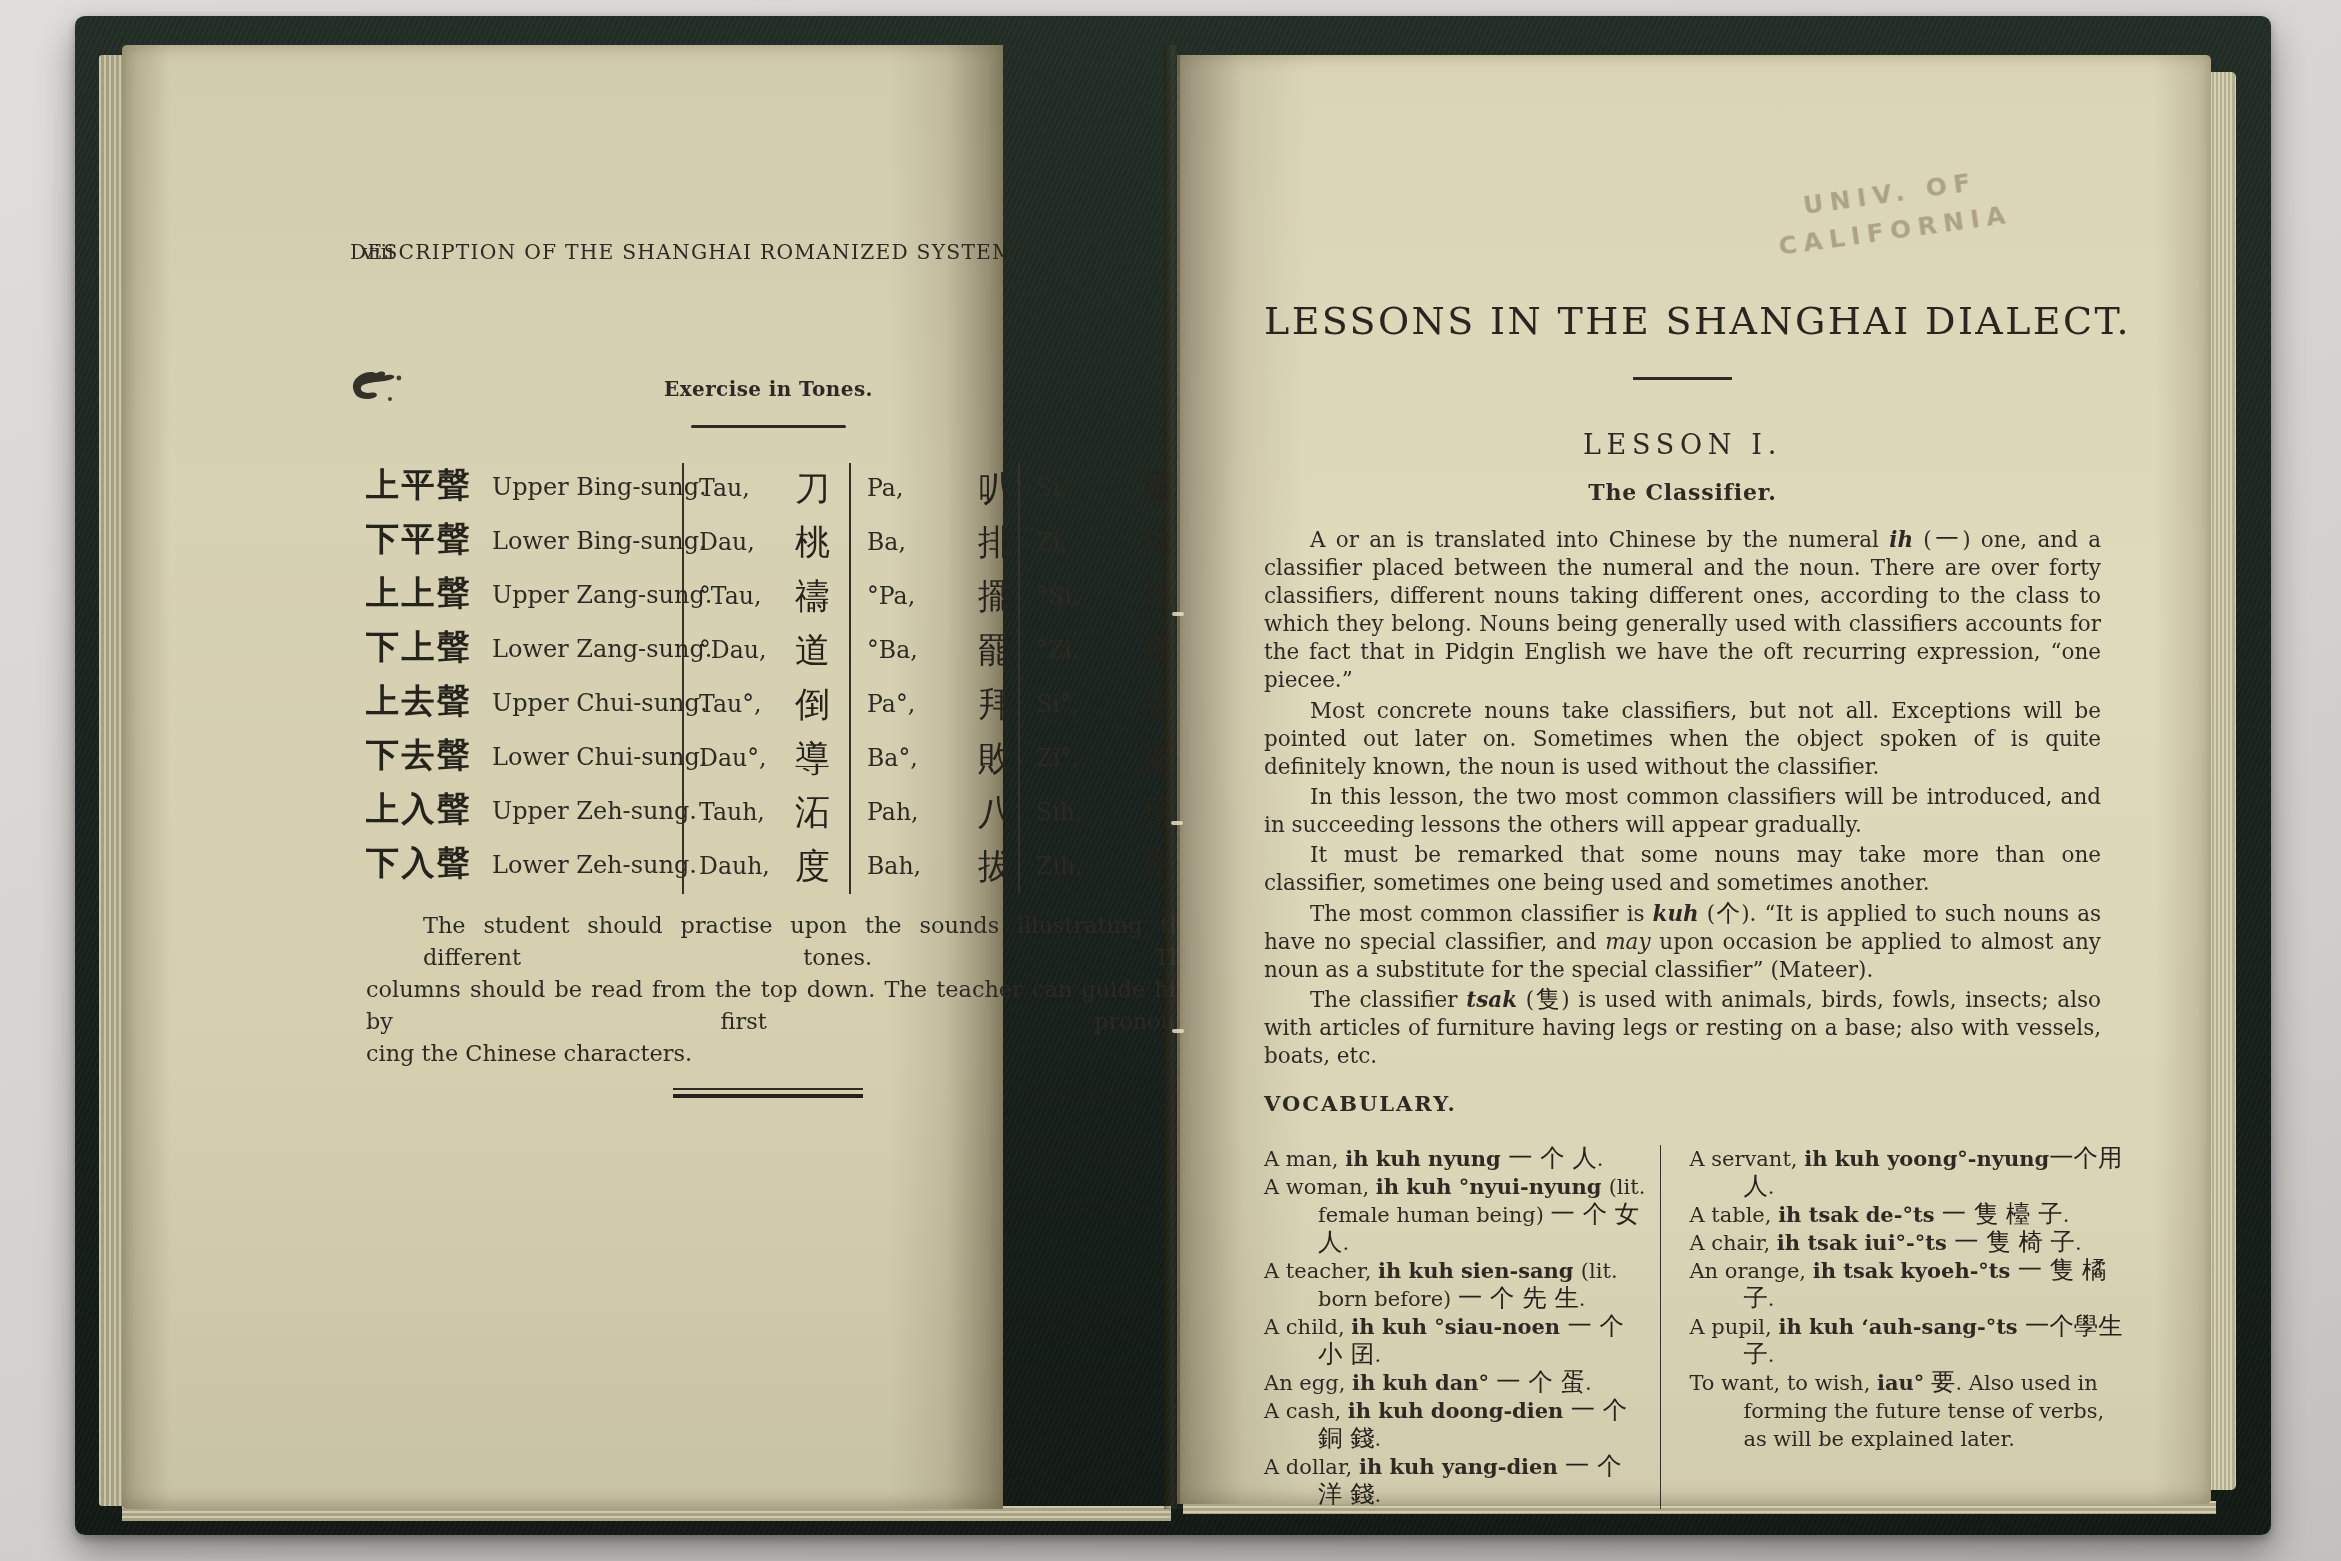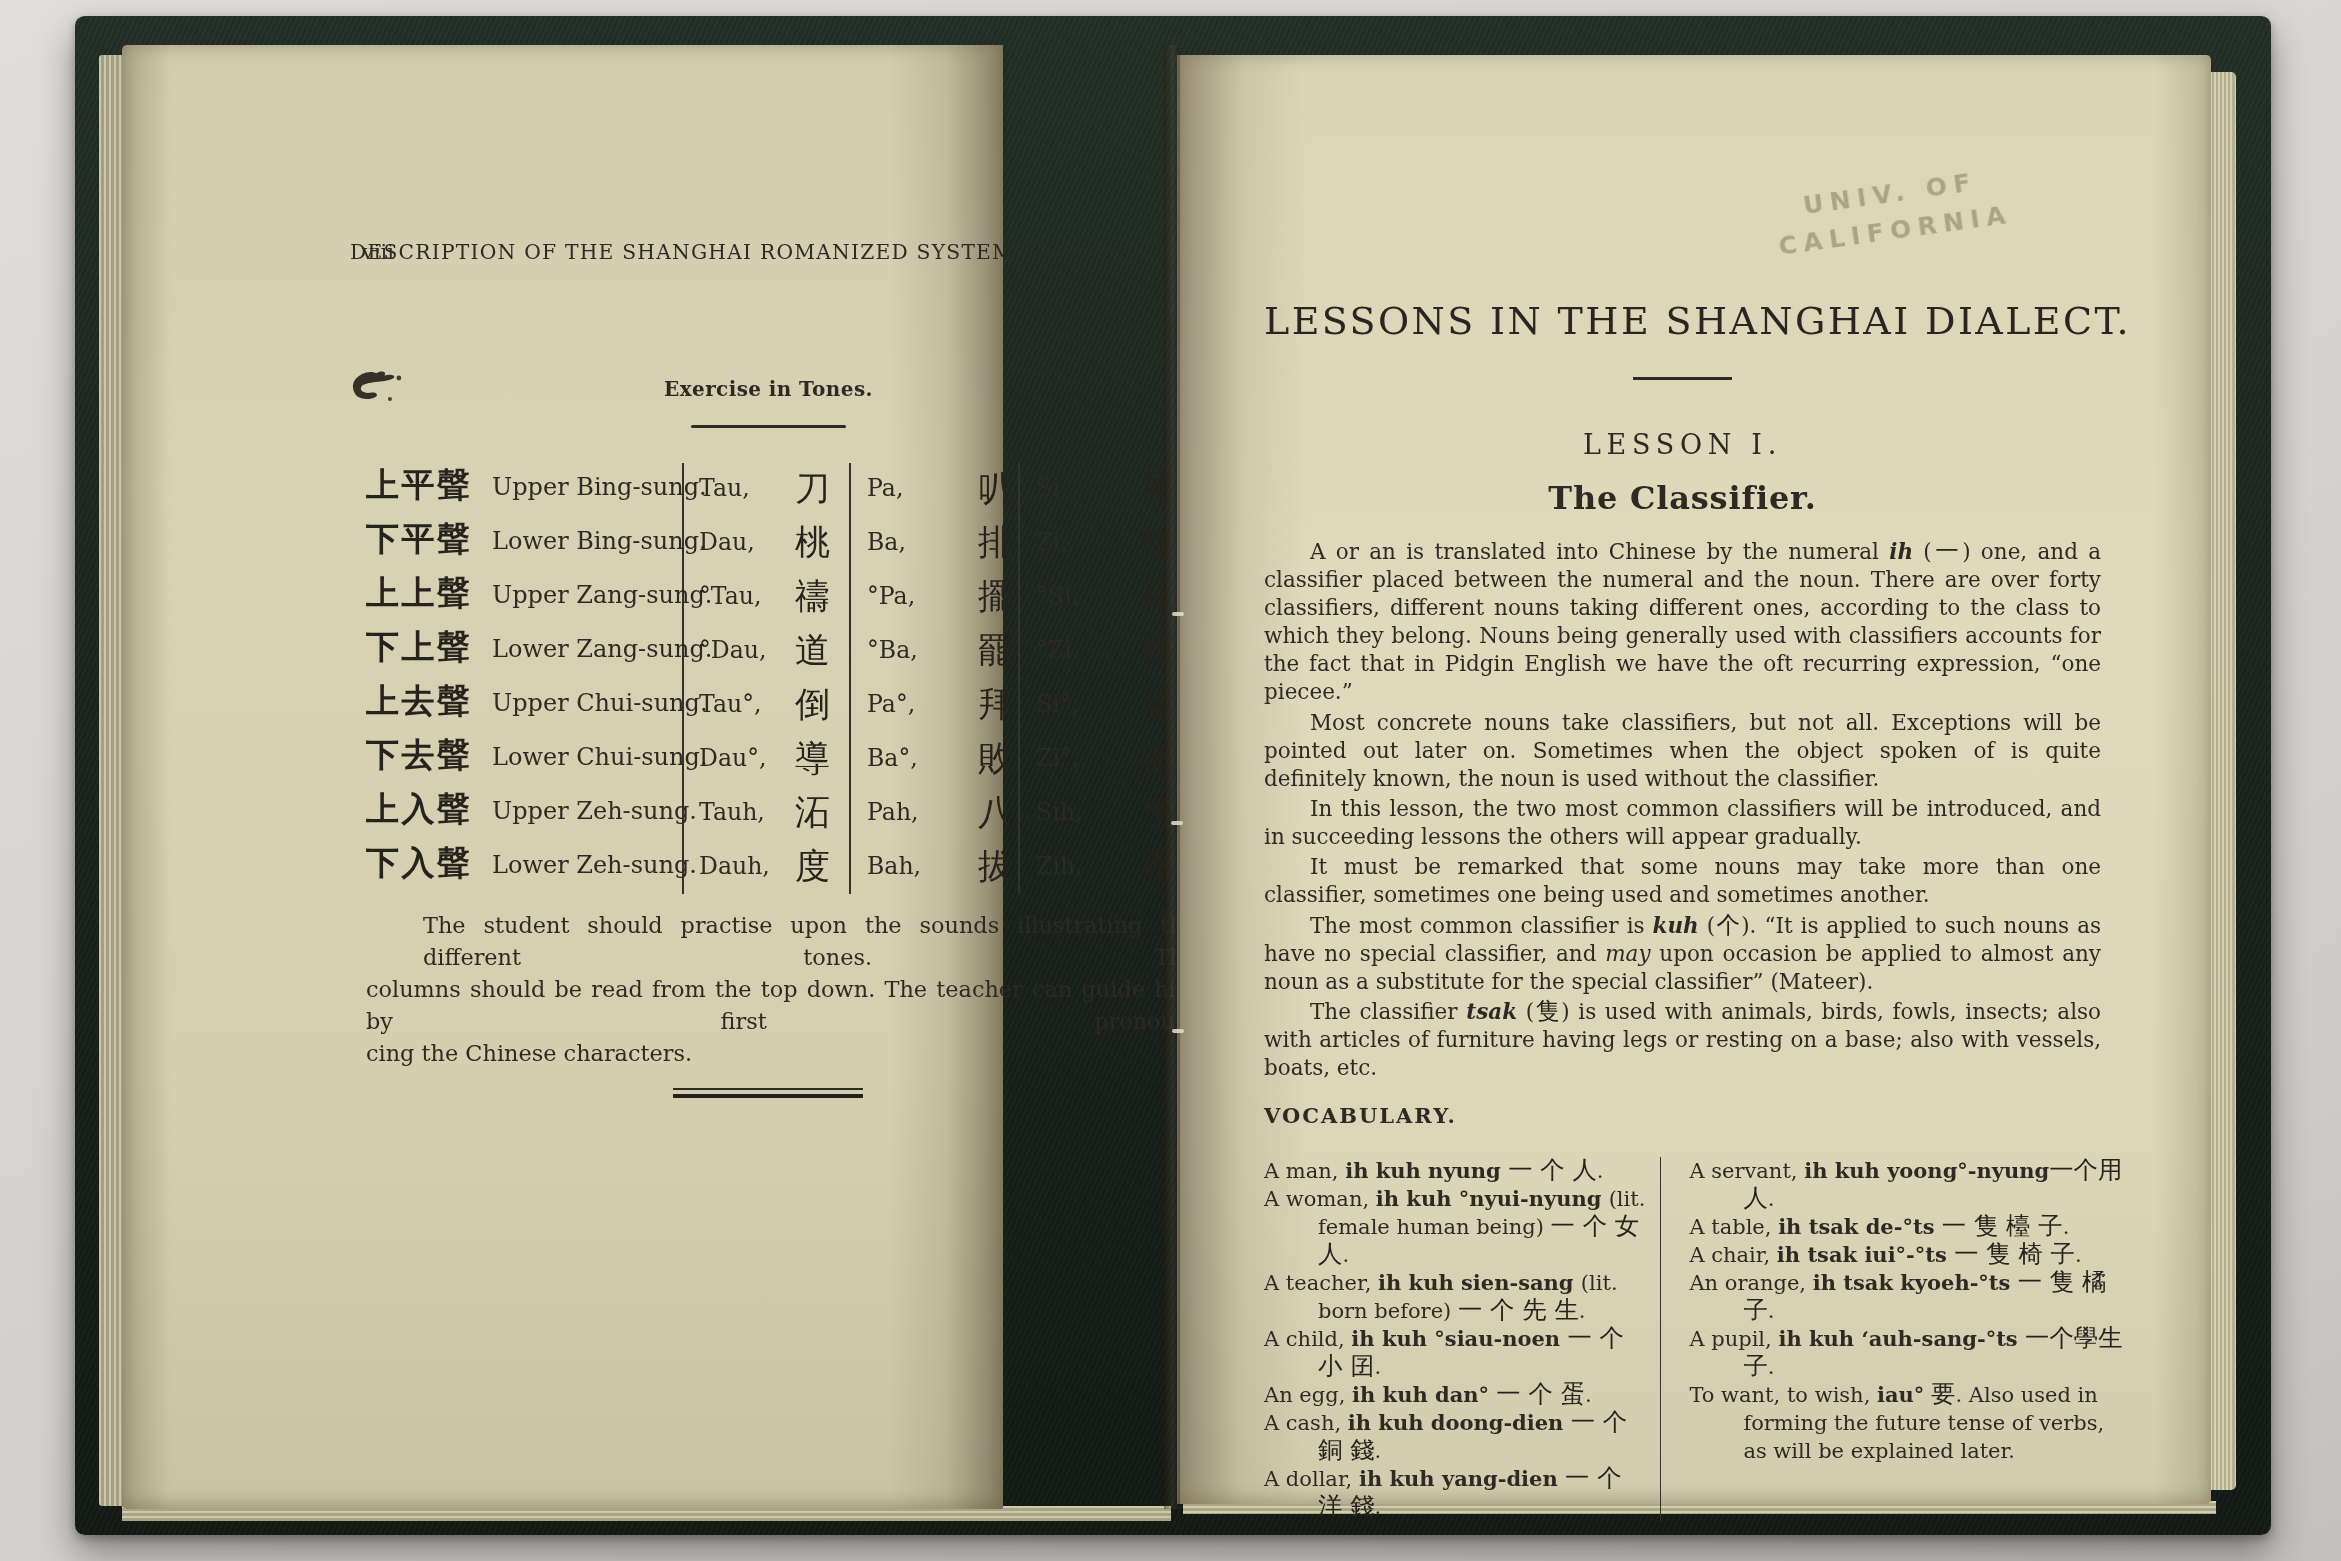--- a/index.html
+++ b/index.html
@@ -68,21 +68,21 @@
   #end-rule .thick{height:4.1px;background:#262219;}
   
   .rp-content{position:relative;box-sizing:border-box;width:1034px;height:1449px;padding:244px 110px 0 87px;}
   #library-stamp{position:absolute;left:561px;top:120px;width:309px;text-align:center;
     transform:rotate(-8deg);color:rgba(128,116,86,0.52);
     font-family:"DejaVu Sans","Liberation Sans",sans-serif;font-weight:bold;
     font-size:25px;letter-spacing:6.5px;line-height:37px;filter:blur(0.3px);}
   #book-title{text-align:center;font-size:38px;letter-spacing:2.4px;white-space:nowrap;color:#2a261f;}
   #title-rule{width:99px;height:2.8px;background:#2e2a24;margin:34px auto 0;}
   #lesson-heading{margin-top:49px;text-align:center;font-size:27px;letter-spacing:5.7px;}
-  #lesson-subtitle{margin-top:19.5px;text-align:center;font-size:32px;font-weight:bold;letter-spacing:0.8px;}
+  #lesson-subtitle{margin-top:19.5px;text-align:center;font-size:22px;font-weight:bold;letter-spacing:0.8px;}
   #paras{margin-top:21px;}
   .para{font-size:21.5px;line-height:28px;text-align:justify;text-indent:46px;margin:0 0 2.4px 0;}
   .sg-n{}
   .sg-b{font-weight:bold;}
   .sg-bi{font-weight:bold;font-style:italic;}
   .sg-i{font-style:italic;}
   .sg-cjk{font-size:23.6px;line-height:1;color:#26231c;}
   #vocab-heading{margin-top:21px;font-size:21px;font-weight:600;letter-spacing:2px;}
   .vocab-row{display:flex;margin-top:29px;}
   .vcol-l{width:385px;flex:none;}

